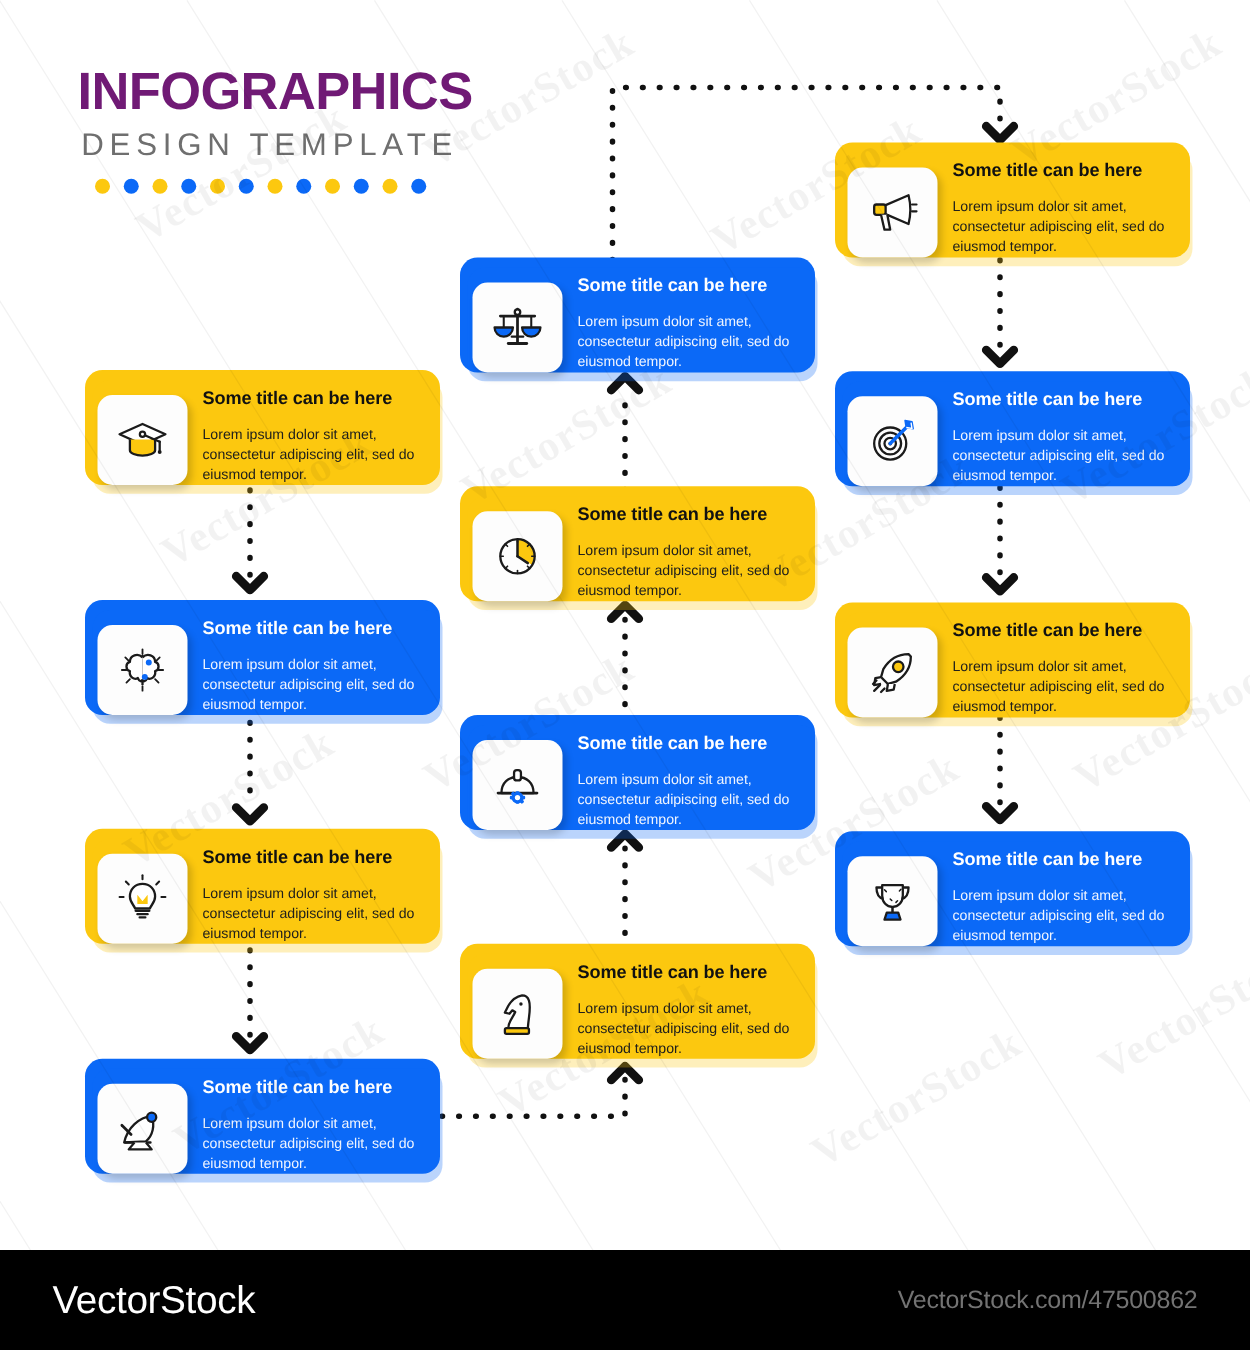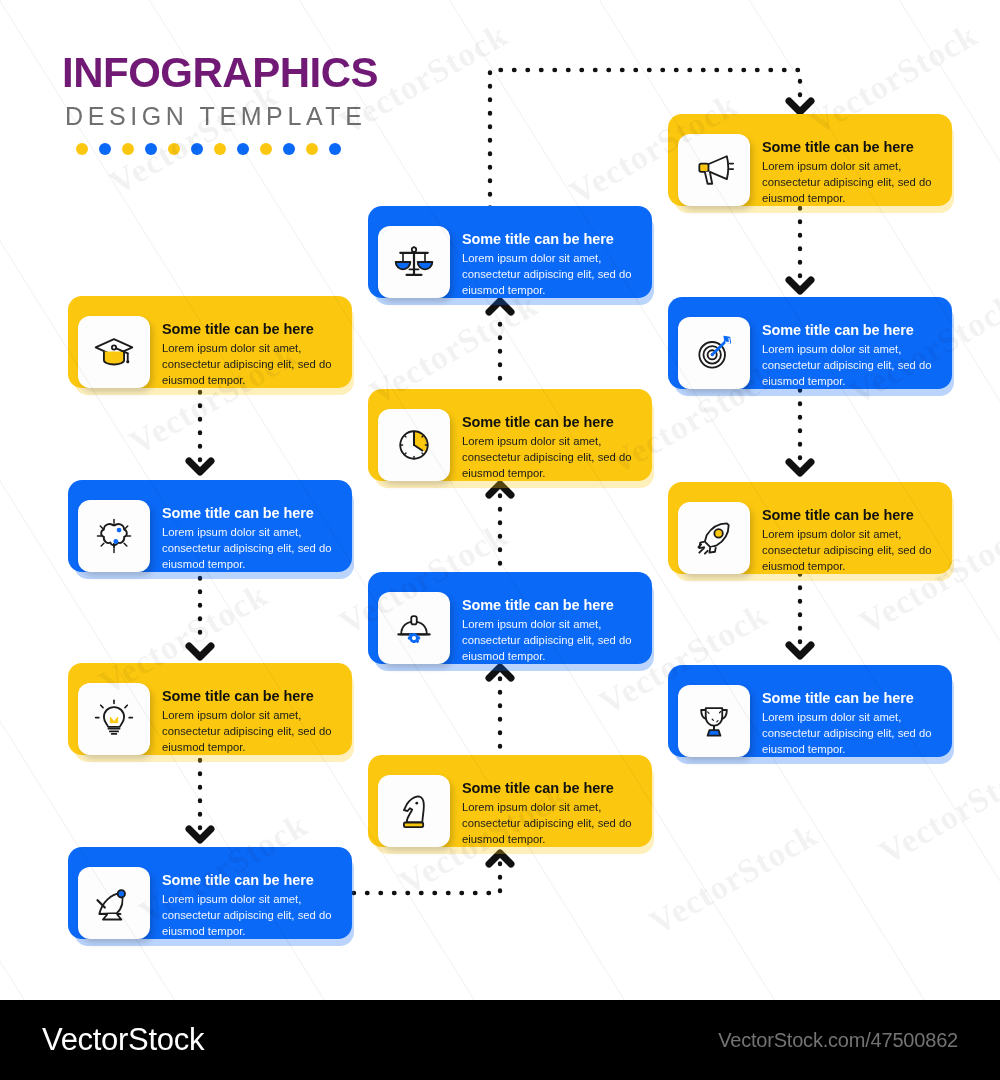--- a/index.html
+++ b/index.html
@@ -51,21 +51,21 @@
   }
 
   .icon-box {
     width:72px; height:72px; border-radius:12px; background:#fdfdfd;
     flex:0 0 72px; display:flex; align-items:center; justify-content:center;
     box-shadow:3px 4px 6px rgba(0,0,0,0.17);
     position:relative;
   }
   .card-text { padding:0 10px 0 12px; flex:1; min-width:0; }
   .c-title { font-size:14.5px; font-weight:700; line-height:1.15; letter-spacing:-0.1px; }
-  .c-body  { font-size:11.3px; font-weight:400; line-height:1.42; margin-top:2px; }
+  .c-body  { font-size:11.3px; font-weight:400; line-height:1.42; margin-top:12px; }
 
   .card.yellow .c-title { color:#111111; }
   .card.yellow .c-body  { color:#20201c; }
   .card.blue   .c-title { color:#ffffff; }
   .card.blue   .c-body  { color:#f0f5ff; }
 
   
   .card.pos-left  { padding-left:10px; }
   .card.pos-left  .card-text { text-align:left; }
   

